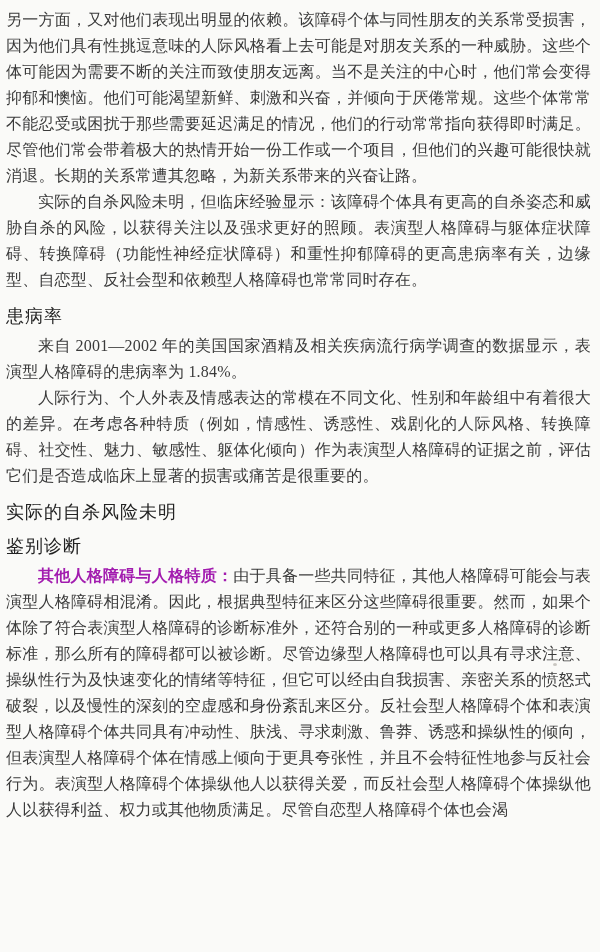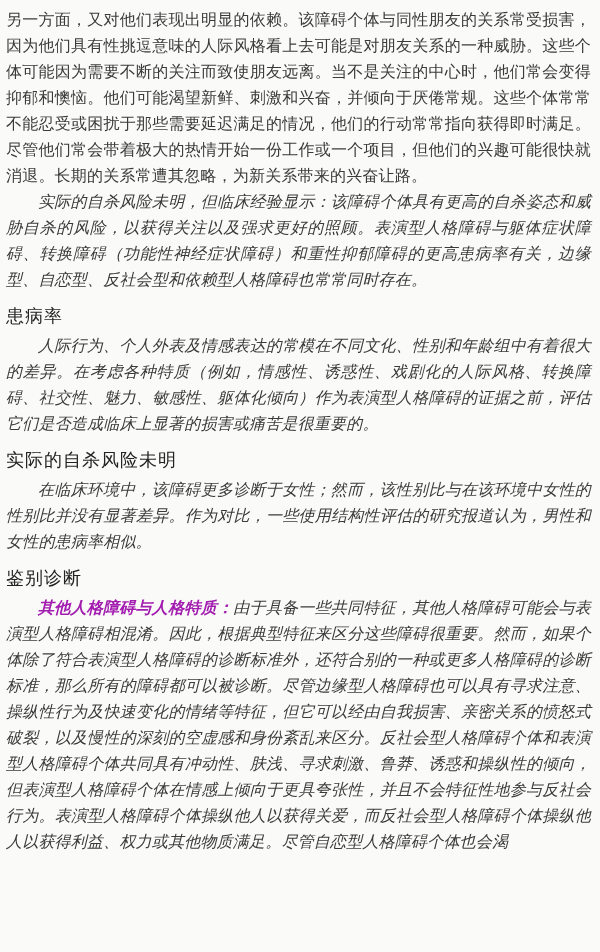--- a/index.html
+++ b/index.html
@@ -22,21 +22,20 @@
   }
   p.body {
     font-size: 16px;
     line-height: 26px;
     text-align: justify;
     letter-spacing: 0.2px;
     color: #3a3a3a;
   }
   p.indent {
     text-indent: 2em;
-    font-style: italic;
   }
   h2.heading {
     font-family: "Liberation Sans", "DejaVu Sans", sans-serif;
     font-weight: normal;
     font-size: 18px;
     line-height: 22px;
     color: #222222;
     margin: 12px 0 6px 0;
     letter-spacing: 1px;
   }
@@ -58,24 +57,24 @@
 </head>
 <body>
 
 <div class="page">
 
   <p class="body">另一方面，又对他们表现出明显的依赖。该障碍个体与同性朋友的关系常受损害，因为他们具有性挑逗意味的人际风格看上去可能是对朋友关系的一种威胁。这些个体可能因为需要不断的关注而致使朋友远离。当不是关注的中心时，他们常会变得抑郁和懊恼。他们可能渴望新鲜、刺激和兴奋，并倾向于厌倦常规。这些个体常常不能忍受或困扰于那些需要延迟满足的情况，他们的行动常常指向获得即时满足。尽管他们常会带着极大的热情开始一份工作或一个项目，但他们的兴趣可能很快就消退。长期的关系常遭其忽略，为新关系带来的兴奋让路。</p>
 
   <p class="body indent">实际的自杀风险未明，但临床经验显示：该障碍个体具有更高的自杀姿态和威胁自杀的风险，以获得关注以及强求更好的照顾。表演型人格障碍与躯体症状障碍、转换障碍（功能性神经症状障碍）和重性抑郁障碍的更高患病率有关，边缘型、自恋型、反社会型和依赖型人格障碍也常常同时存在。</p>
 
   <h2 class="heading">患病率</h2>
+  <p class="body indent">来自 2001—2002 年的美国国家酒精及相关疾病流行病学调查的数据显示，表演型人格障碍的患病率为 1.84%。</p>
 
   <p class="body indent">人际行为、个人外表及情感表达的常模在不同文化、性别和年龄组中有着很大的差异。在考虑各种特质（例如，情感性、诱惑性、戏剧化的人际风格、转换障碍、社交性、魅力、敏感性、躯体化倾向）作为表演型人格障碍的证据之前，评估它们是否造成临床上显著的损害或痛苦是很重要的。</p>
 
   <h2 class="heading">实际的自杀风险未明</h2>
-  <p class="body indent">在临床环境中，该障碍更多诊断于女性；然而，该性别比与在该环境中女性的性别比并没有显著差异。作为对比，一些使用结构性评估的研究报道认为，男性和女性的患病率相似。</p>
 
   <h2 class="heading">鉴别诊断</h2>
   <p class="body indent"><span class="lead-bold">其他人格障碍与人格特质：</span><span>由于具备一些共同特征，其他人格障碍可能会与表演型人格障碍相混淆。因此，根据典型特征来区分这些障碍很重要。然而，如果个体除了符合表演型人格障碍的诊断标准外，还符合别的一种或更多人格障碍的诊断标准，那么所有的障碍都可以被诊断。尽管边缘型人格障碍也可以具有寻求注意、操纵性行为及快速变化的情绪等特征，但它可以经由自我损害、亲密关系的愤怒式破裂，以及慢性的深刻的空虚感和身份紊乱来区分。反社会型人格障碍个体和表演型人格障碍个体共同具有冲动性、肤浅、寻求刺激、鲁莽、诱惑和操纵性的倾向，但表演型人格障碍个体在情感上倾向于更具夸张性，并且不会特征性地参与反社会行为。表演型人格障碍个体操纵他人以获得关爱，而反社会型人格障碍个体操纵他人以获得利益、权力或其他物质满足。尽管自恋型人格障碍个体也会渴</span></p>
 
   <span class="speck"></span>
 
 </div>
 
 </body></html>

